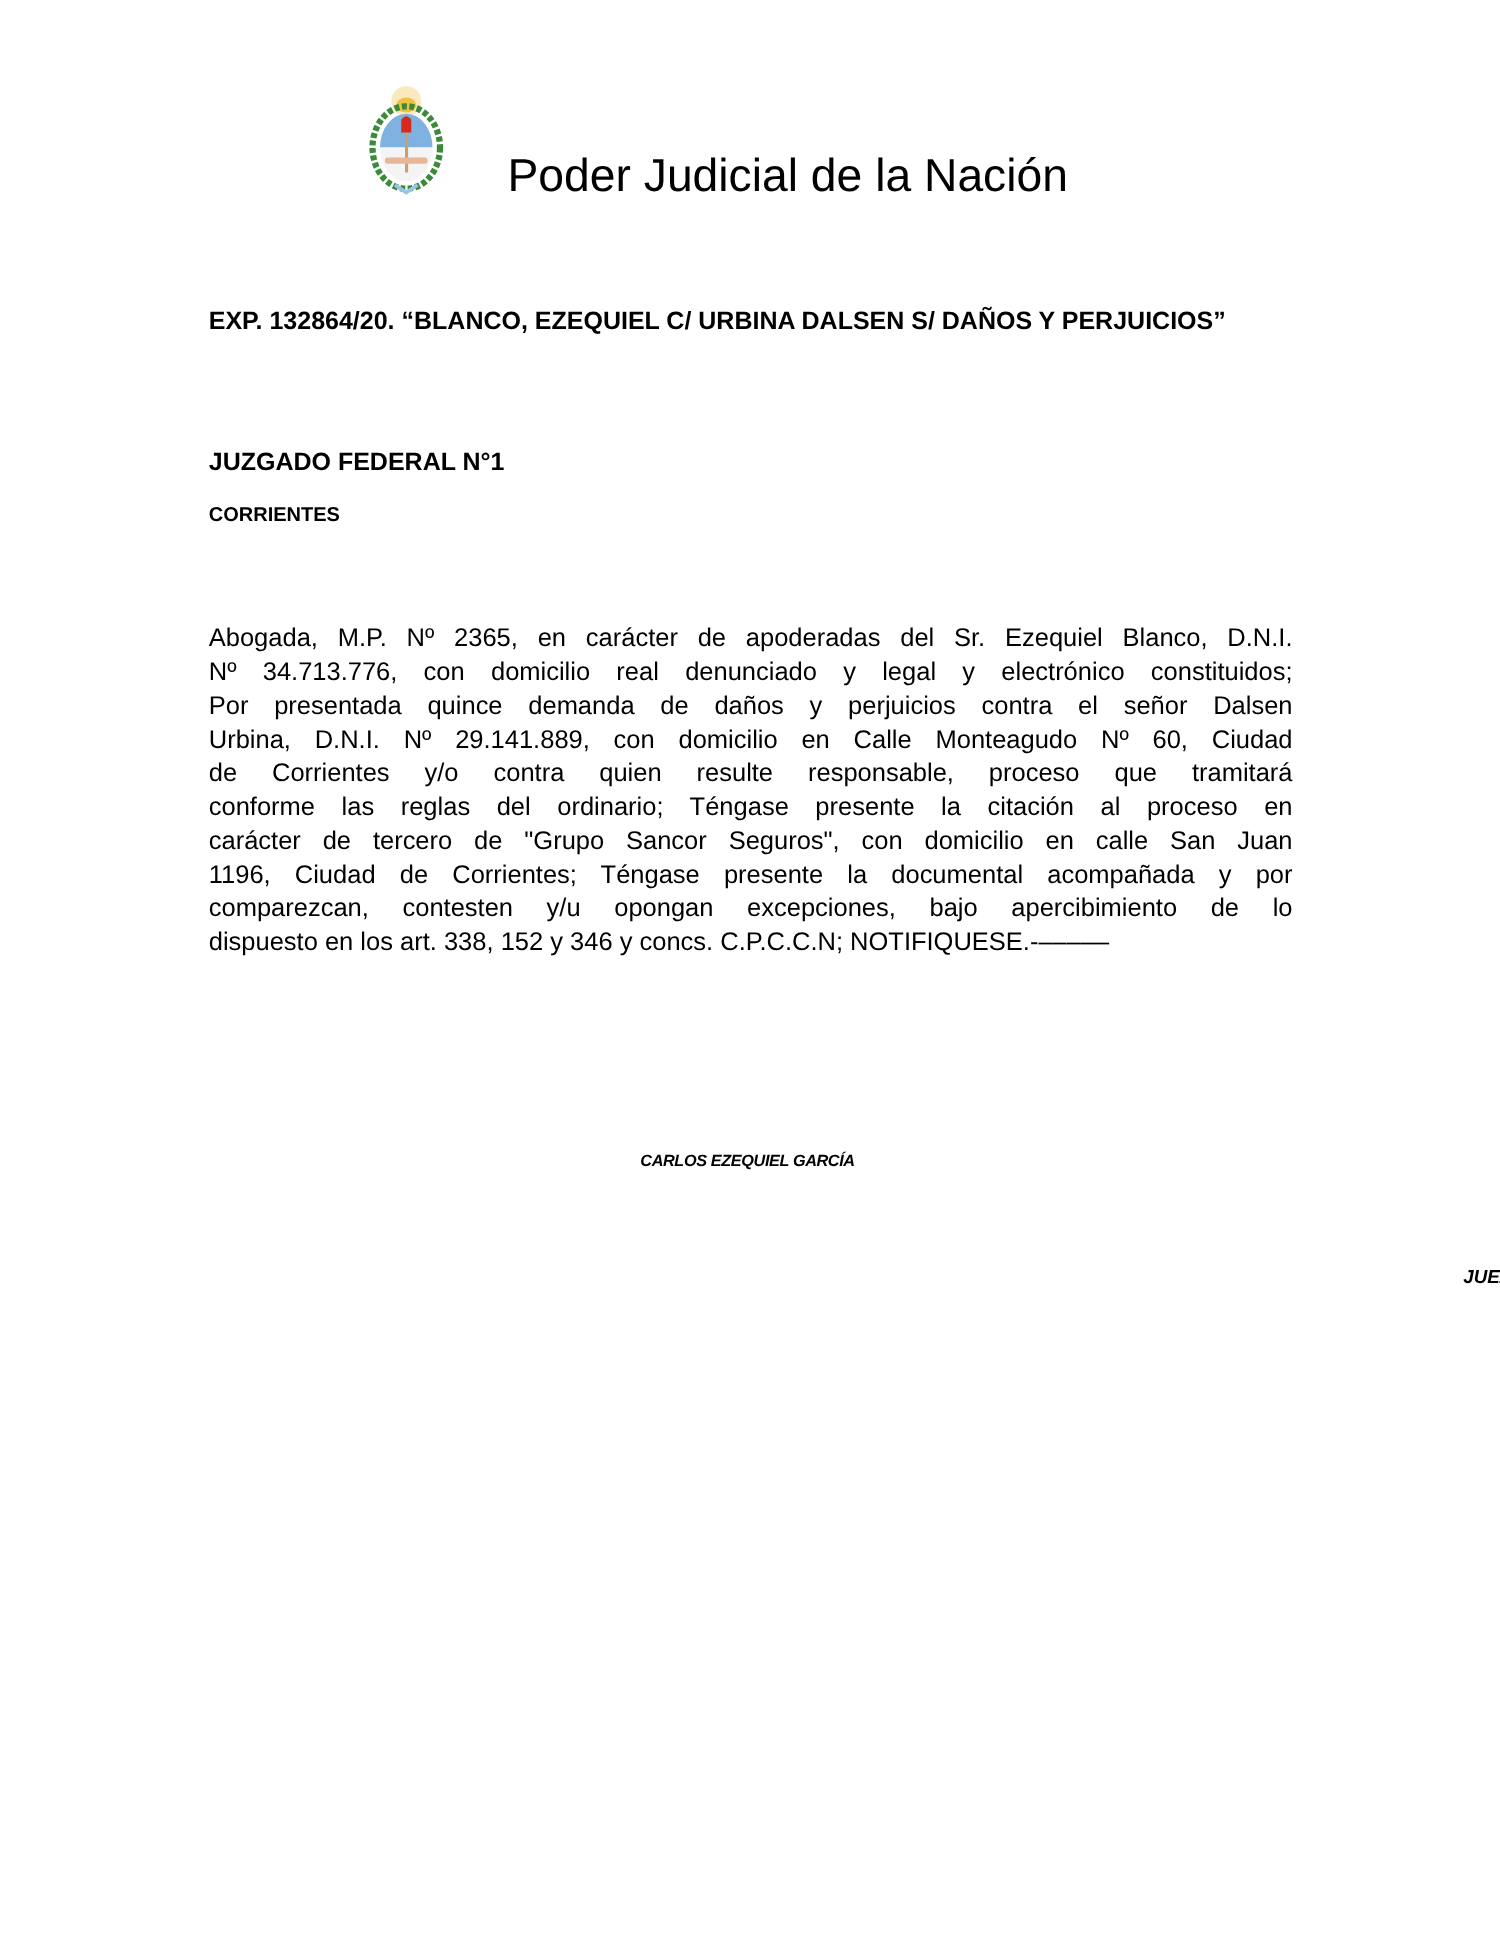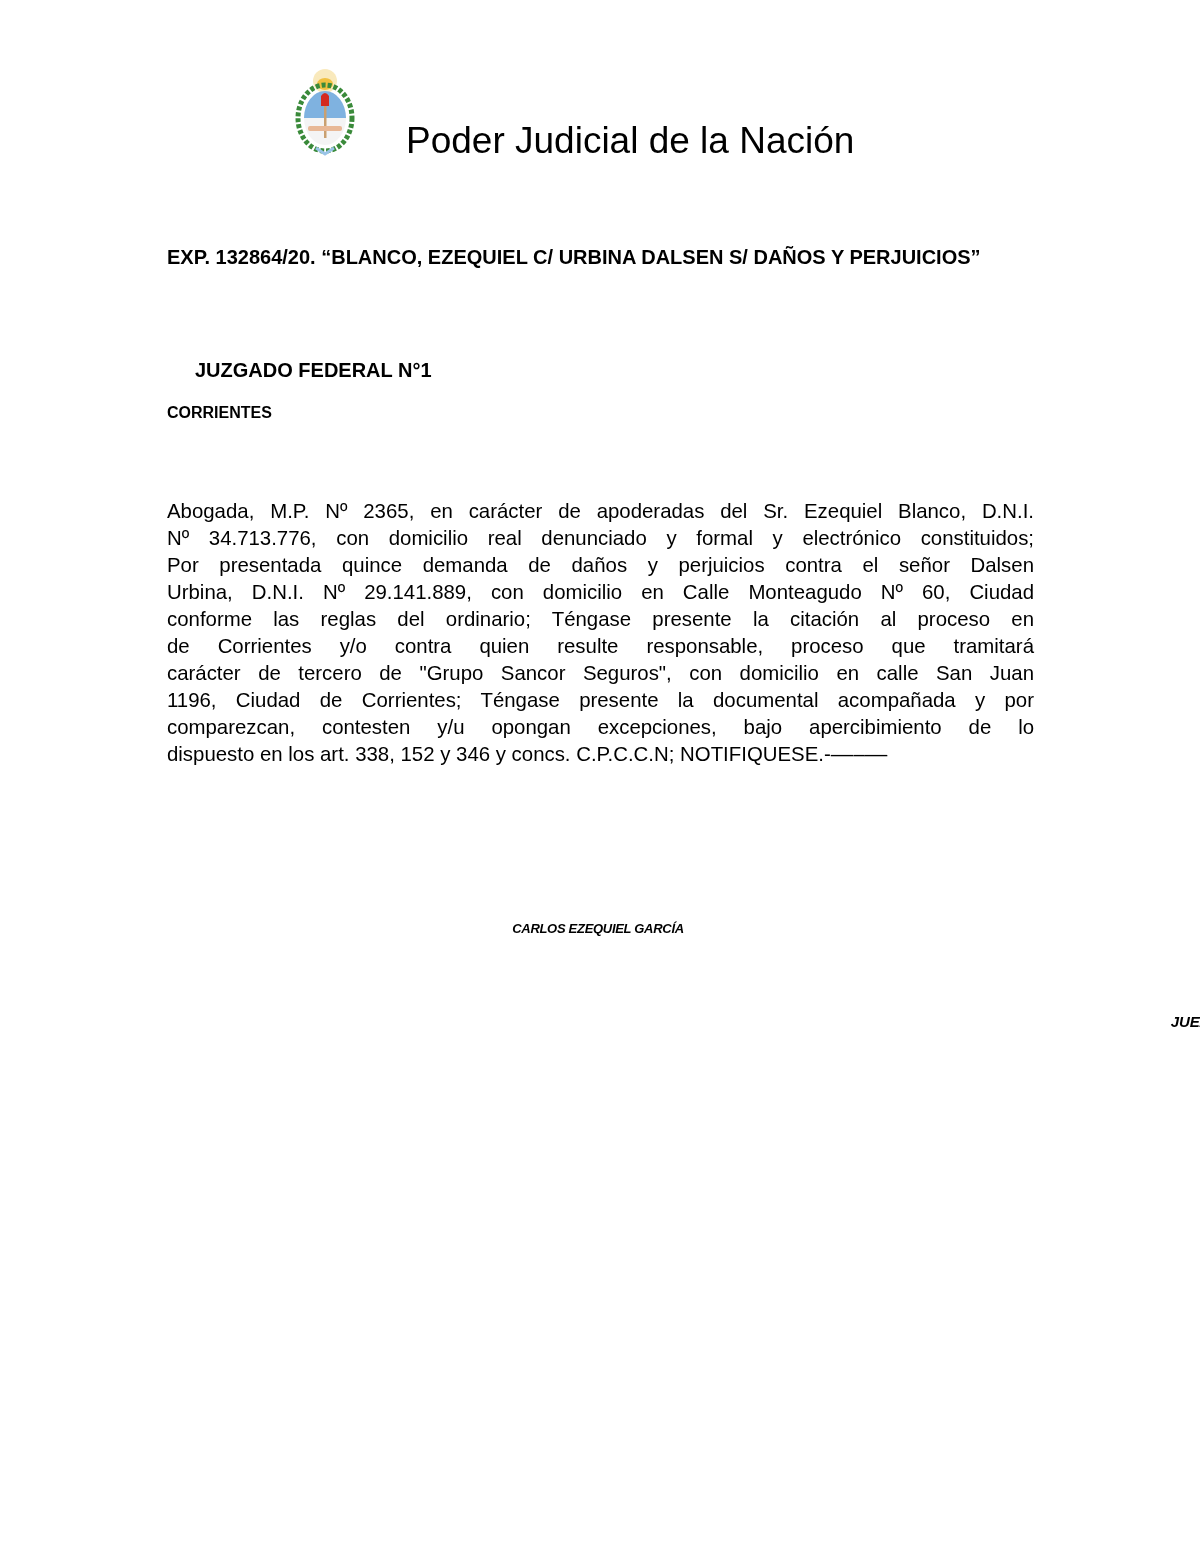--- a/index.html
+++ b/index.html
@@ -1,20 +1,20 @@
 <!DOCTYPE html>
 <html><head>
   <meta charset="utf-8">
   <style>
     html, body { margin: 0; padding: 0; background: #ffffff; }
     body { width: 1200px; height: 1553px; position: relative; overflow: hidden; font-family: "Liberation Sans", sans-serif; color: #000; }
     .emblem { position: absolute; left: 294px; top: 68px; width: 62px; height: 90px; }
     .header-title { position: absolute; left: 406px; top: 120px; font-size: 37px; font-weight: normal; letter-spacing: 0px; white-space: nowrap; }
     .exp { position: absolute; left: 167px; top: 244px; width: 820px; font-size: 20px; font-weight: bold; line-height: 27px; }
-    .court { position: absolute; left: 167px; top: 357px; font-size: 20px; font-weight: bold; line-height: 27px; margin-left: 28px; }
+    .court { position: absolute; left: 167px; top: 357px; font-size: 20px; font-weight: bold; line-height: 27px; }
     .city { position: absolute; left: 167px; top: 399px; font-size: 16px; font-weight: bold; line-height: 27px; }
     .body-text { position: absolute; left: 167px; top: 498px; width: 867px; font-size: 20.4px; line-height: 27px; text-align: justify; }
     .body-text span.line { display: block; text-align: justify; text-align-last: justify; white-space: nowrap; }
     .body-text span.line.last { text-align-last: left; }
     .judge-name { position: absolute; left: 0; width: 1196px; top: 921px; text-align: center; font-size: 13px; font-weight: bold; font-style: italic; letter-spacing: -0.3px; }
     .judge-title { position: absolute; left: 0; width: 1196px; top: 1013px; text-align: right; font-size: 15px; font-weight: bold; font-style: italic; margin-left: 13px; }
   </style>
 </head>
 <body>
 
@@ -45,25 +45,25 @@
 </div>
 
 <div class="header-title">Poder Judicial de la Nación</div>
 
 <div class="exp">EXP. 132864/20. “BLANCO, EZEQUIEL C/ URBINA DALSEN S/ DAÑOS Y PERJUICIOS”</div>
 <div class="court">JUZGADO FEDERAL N°1</div>
 <div class="city">CORRIENTES</div>
 
 <div class="body-text">
   <span class="line">Abogada, M.P. Nº 2365, en carácter de apoderadas del Sr.  Ezequiel Blanco, D.N.I.</span>
-  <span class="line">Nº 34.713.776, con domicilio real denunciado y formal y  electrónico constituidos;</span>
+  <span class="line">Nº 34.713.776, con domicilio real denunciado y legal y  electrónico constituidos;</span>
   <span class="line">Por presentada quince demanda de daños y perjuicios  contra el señor Dalsen</span>
   <span class="line">Urbina, D.N.I. Nº 29.141.889, con domicilio en Calle  Monteagudo Nº 60, Ciudad</span>
+  <span class="line">de Corrientes y/o contra quien resulte responsable,  proceso que tramitará</span>
   <span class="line">conforme las reglas del ordinario; Téngase presente la citación  al proceso en</span>
-  <span class="line">de Corrientes y/o contra quien resulte responsable,  proceso que tramitará</span>
   <span class="line">carácter de tercero de "Grupo Sancor Seguros", con domicilio en calle  San Juan</span>
   <span class="line">1196, Ciudad de Corrientes; Téngase presente la documental  acompañada y por</span>
   <span class="line">comparezcan, contesten y/u opongan excepciones, bajo apercibimiento de  lo</span>
   <span class="line last">dispuesto en los art. 338, 152 y 346 y concs. C.P.C.C.N; NOTIFIQUESE.-–––––</span>
 </div>
 
 <div class="judge-name">CARLOS EZEQUIEL GARCÍA</div>
 <div class="judge-title">JUEZ</div>
 
 </body></html>

